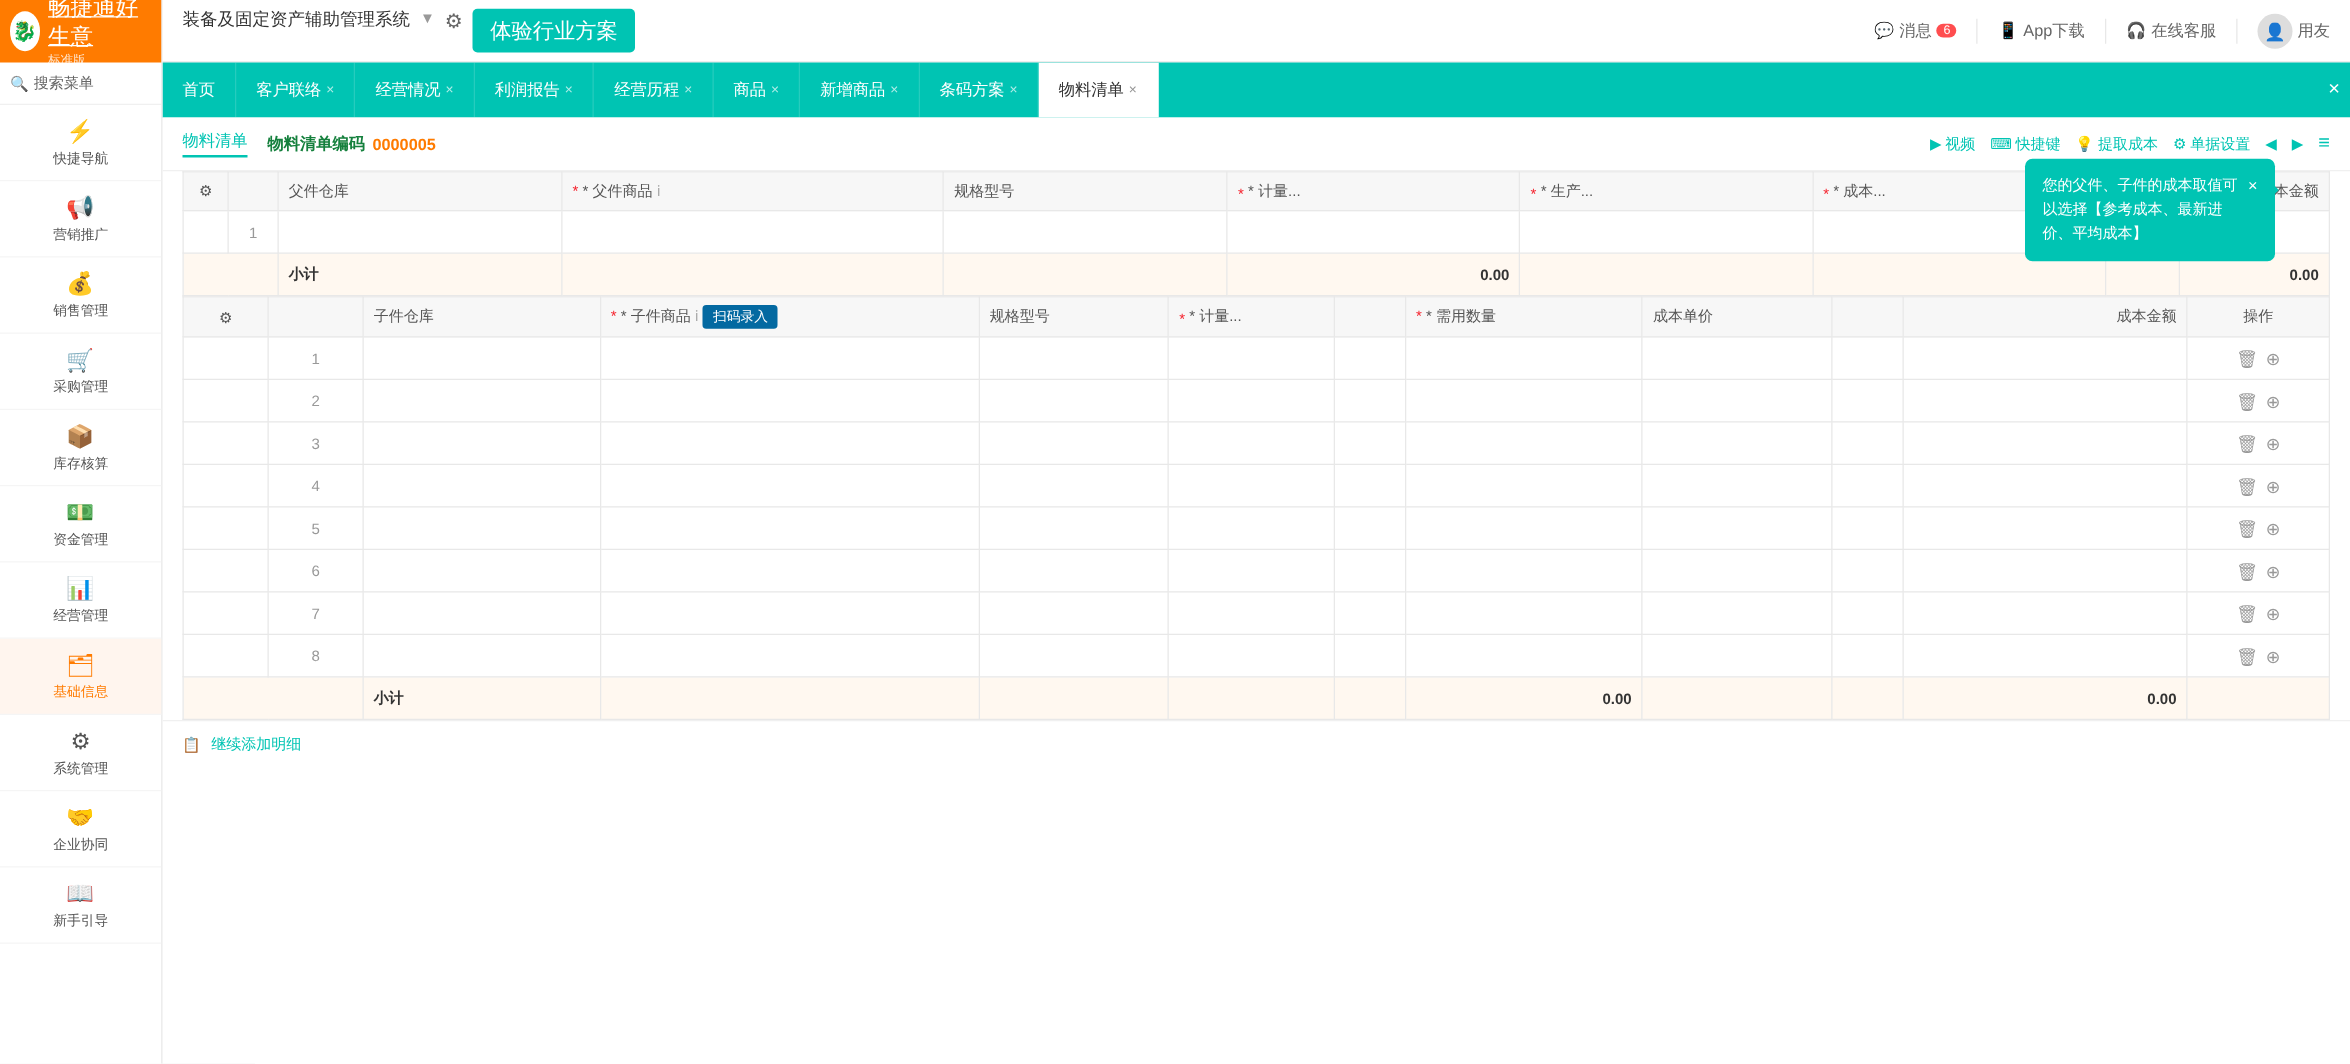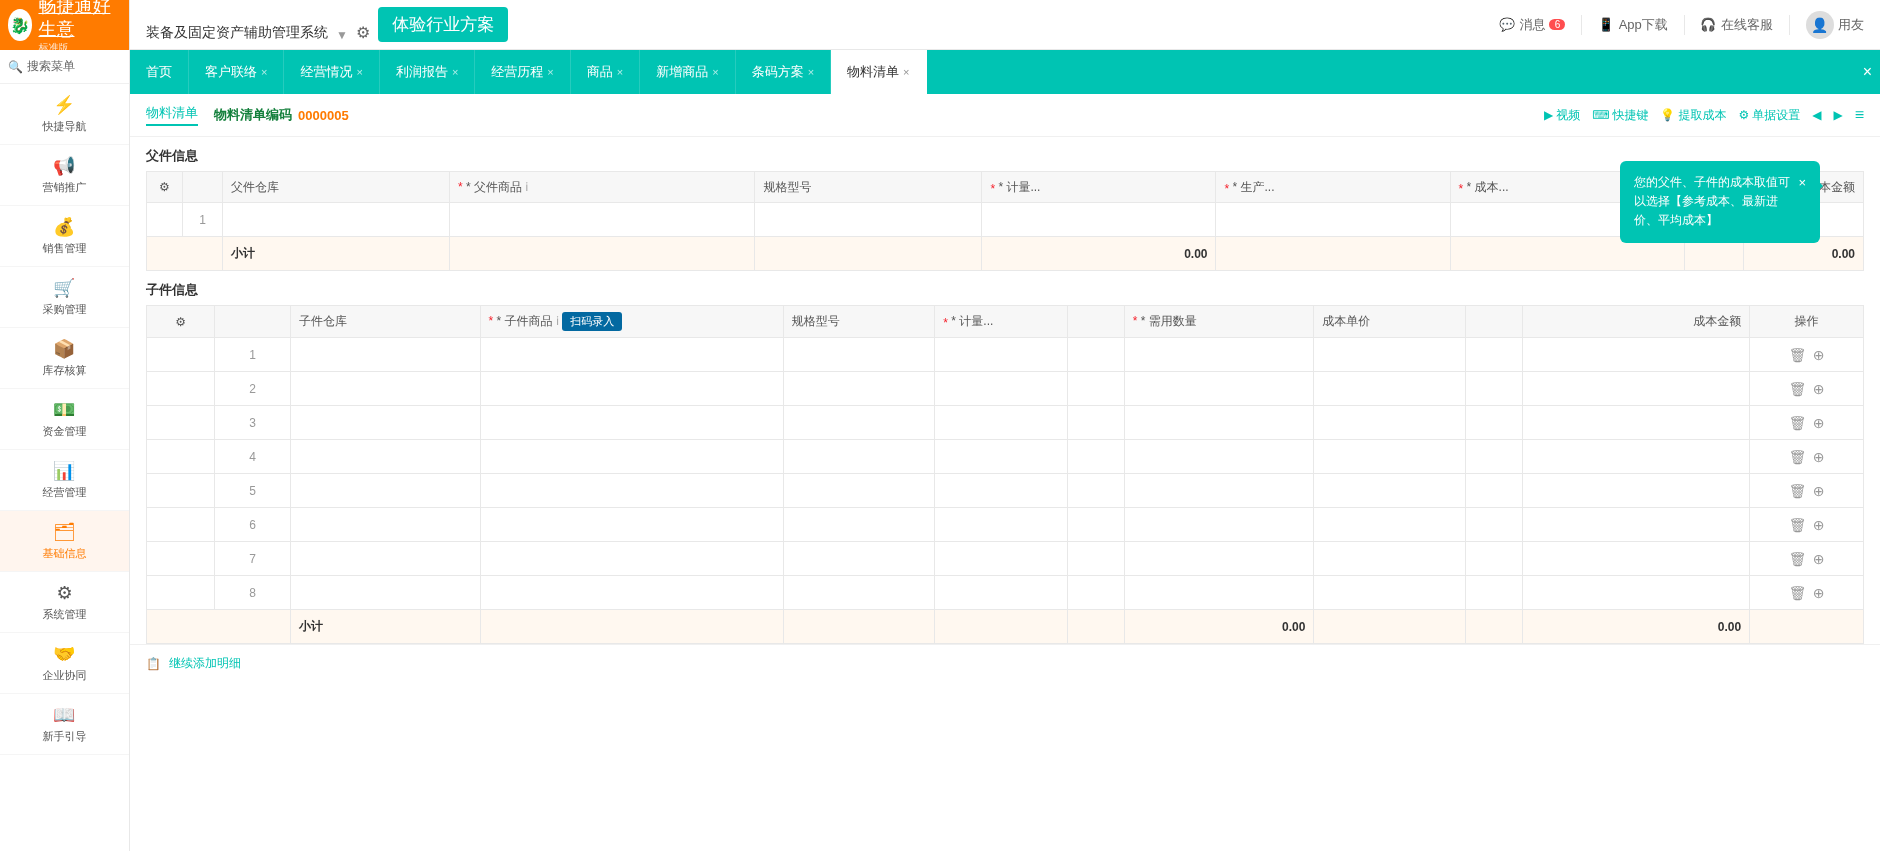--- a/index.html
+++ b/index.html
@@ -61,21 +61,21 @@
 
     
     .topbar {
       background: #fff;
       height: 50px;
       display: flex; align-items: center; justify-content: space-between;
       padding: 0 16px;
       border-bottom: 1px solid #e8e8e8;
       flex-shrink: 0;
     }
-    .topbar-left { display: flex; align-items: flex-end; gap: 8px; }
+    .topbar-left { display: flex; align-items: flex-start; gap: 8px; }
     .topbar-title { font-size: 14px; color: #333; }
     .topbar-arrow { color: #999; font-size: 12px; }
     .topbar-settings { color: #666; font-size: 16px; cursor: pointer; }
     .topbar-btn {
       background: #00c4b3;
       color: #fff;
       border: none;
       border-radius: 4px;
       padding: 6px 14px;
       font-size: 17px;
@@ -399,21 +399,20 @@
         <div class="sub-header-action">
           <span>⚙</span>
           <span>单据设置</span>
         </div>
         <span style="cursor:pointer;">◀</span>
         <span style="cursor:pointer;">▶</span>
         <span style="cursor:pointer;font-size:16px;">≡</span>
       </div>
     </div>
 
-    <div class="section-title">父件信息</div>
 
     <div class="table-wrap">
 
       <div class="tooltip-popup">
         <span class="tooltip-close">×</span>
         <span>您的父件、子件的成本取值可以选择【参考成本、最新进价、平均成本】</span>
       </div>
 
       <table>
         <thead>
@@ -453,21 +452,20 @@
             <td class="text-right">0.00</td>
             <td></td>
             <td></td>
             <td></td>
             <td class="text-right">0.00</td>
           </tr>
         </tbody>
       </table>
     </div>
 
-    <div class="section-title">子件信息</div>
 
     <div class="table-wrap">
       <table>
         <thead>
           <tr>
             <th class="col-settings">⚙</th>
             <th class="col-num"></th>
             <th style="width:100px"><span>子件仓库</span></th>
             <th style="width:160px">
               <span class="required">*</span> <span>* 子件商品</span> <span style="color:#aaa">ℹ</span>

